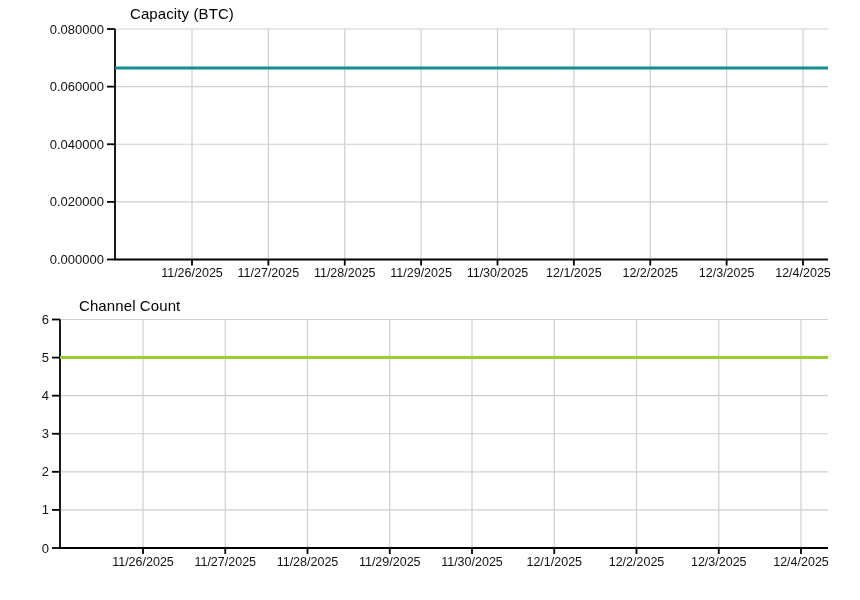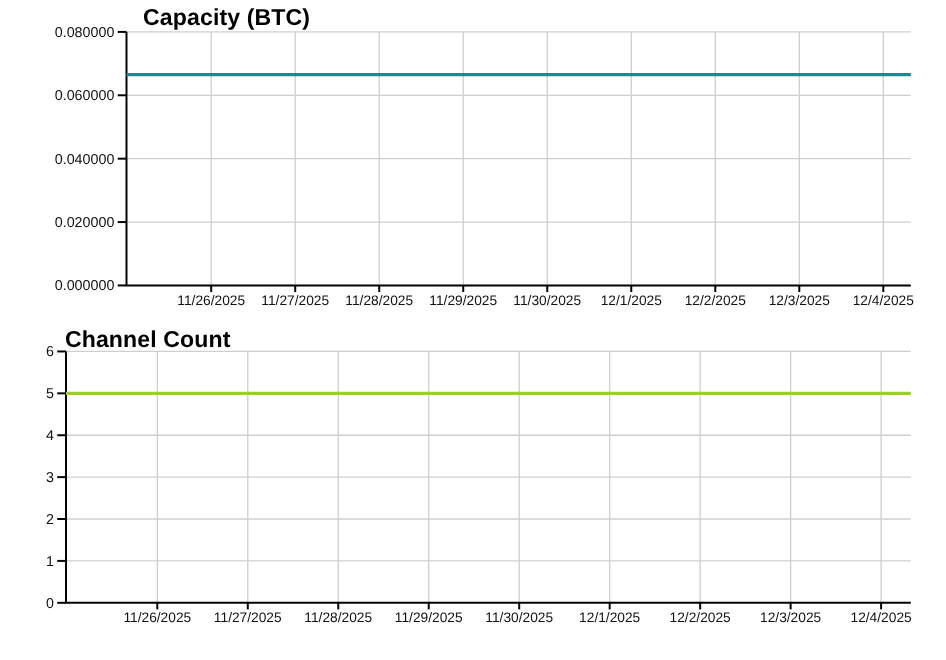--- a/index.html
+++ b/index.html
@@ -5,28 +5,28 @@
   html,body{margin:0;padding:0;background:#ffffff;}
   .stage{
     position:relative;
     width:860px;height:600px;
     background:#ffffff;
     font-family:"Liberation Sans",sans-serif;
     overflow:hidden;
   }
   .chart-title{
     position:absolute;
-    font-weight:bold;
-    font-size:21px;
+    font-weight:normal;
+    font-size:15px;
     color:#000000;
     letter-spacing:0.1px;
     white-space:nowrap;
   }
   .t0{left:130px;top:5px;}
-  .t1{left:59px;top:297px;}
+  .t1{left:79px;top:297px;}
   svg{position:absolute;left:0;top:0;}
   svg text{
     font-family:"Liberation Sans",sans-serif;
     fill:#121212;
   }
 </style>
 </head>
 <body>
 
 <div class="stage">

